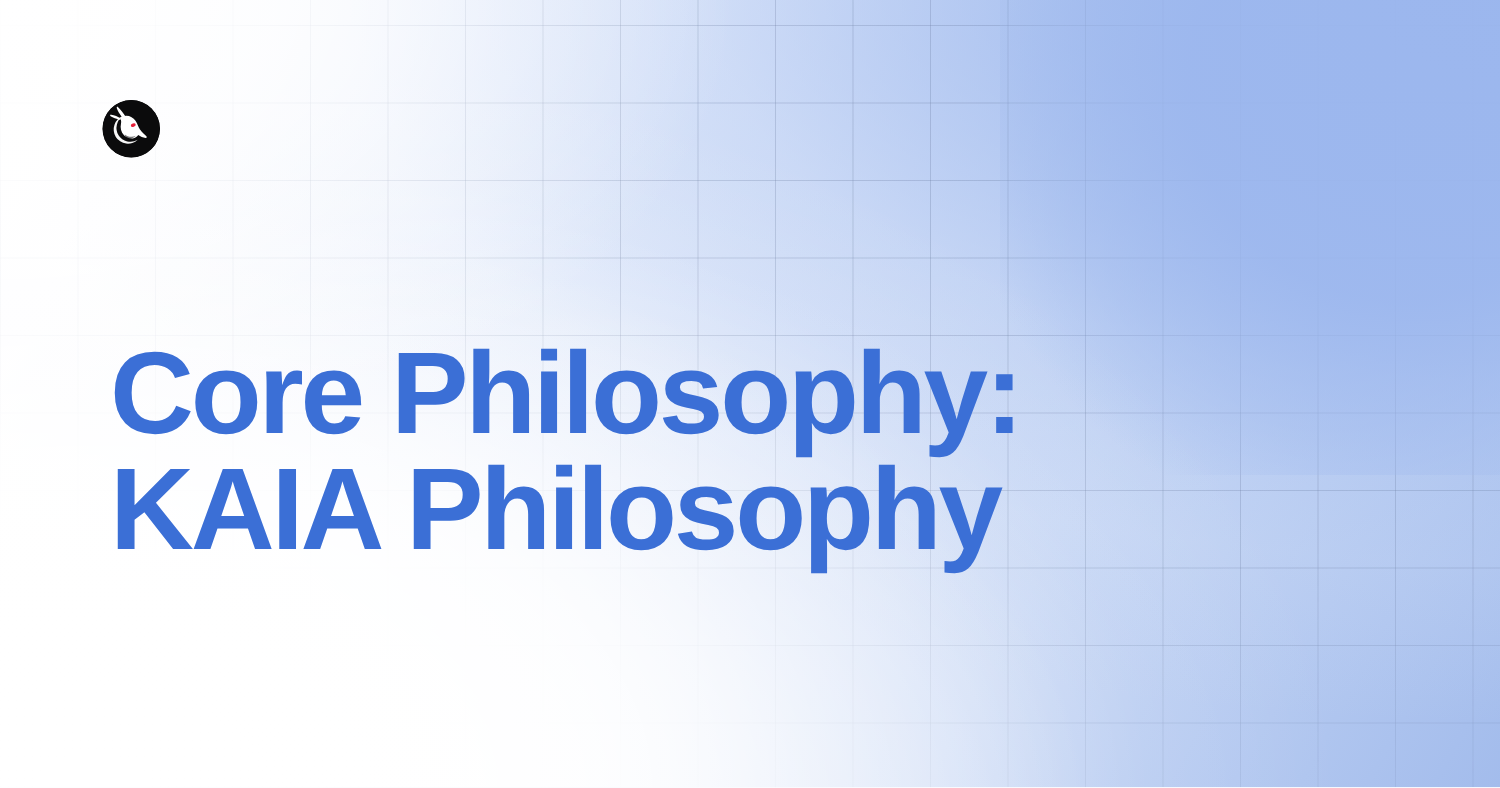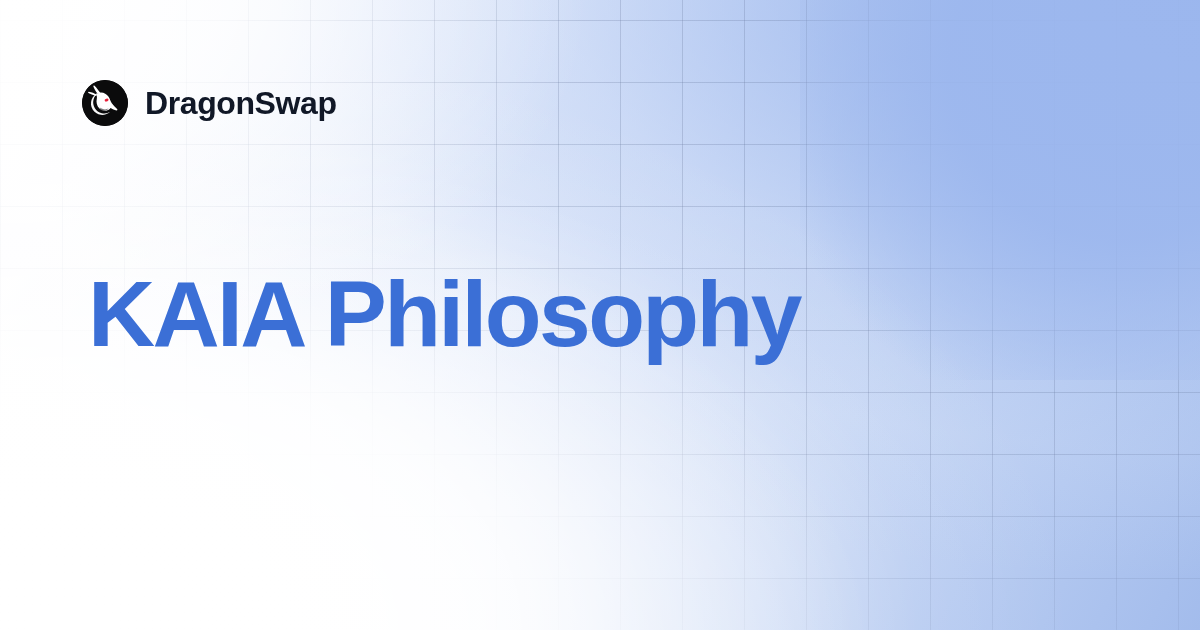--- a/index.html
+++ b/index.html
@@ -224,20 +224,20 @@
 
         <path d="M -5.2 4.6
                  C -2.6 6.6 0.8 7.0 3.6 5.6
                  C 2.0 7.6 -0.9 8.6 -3.3 7.9
                  C -4.3 7.0 -4.9 5.9 -5.2 4.6 Z" fill="#0b0b0c" opacity="0.55"></path>
 
         <ellipse cx="1.6" cy="-2.9" rx="2.0" ry="1.35" transform="rotate(-18 1.6 -2.9)" fill="#e8203a"></ellipse>
       </g>
     </svg>
 
-    <span class="brand-name">DragonSwap</span>
   </div>
 
   <h1 class="headline">
+    <span class="hl-line">Core Philosophy:</span>
     <span class="hl-line">KAIA Philosophy</span>
   </h1>
 
 </div>
 
 </body></html>

